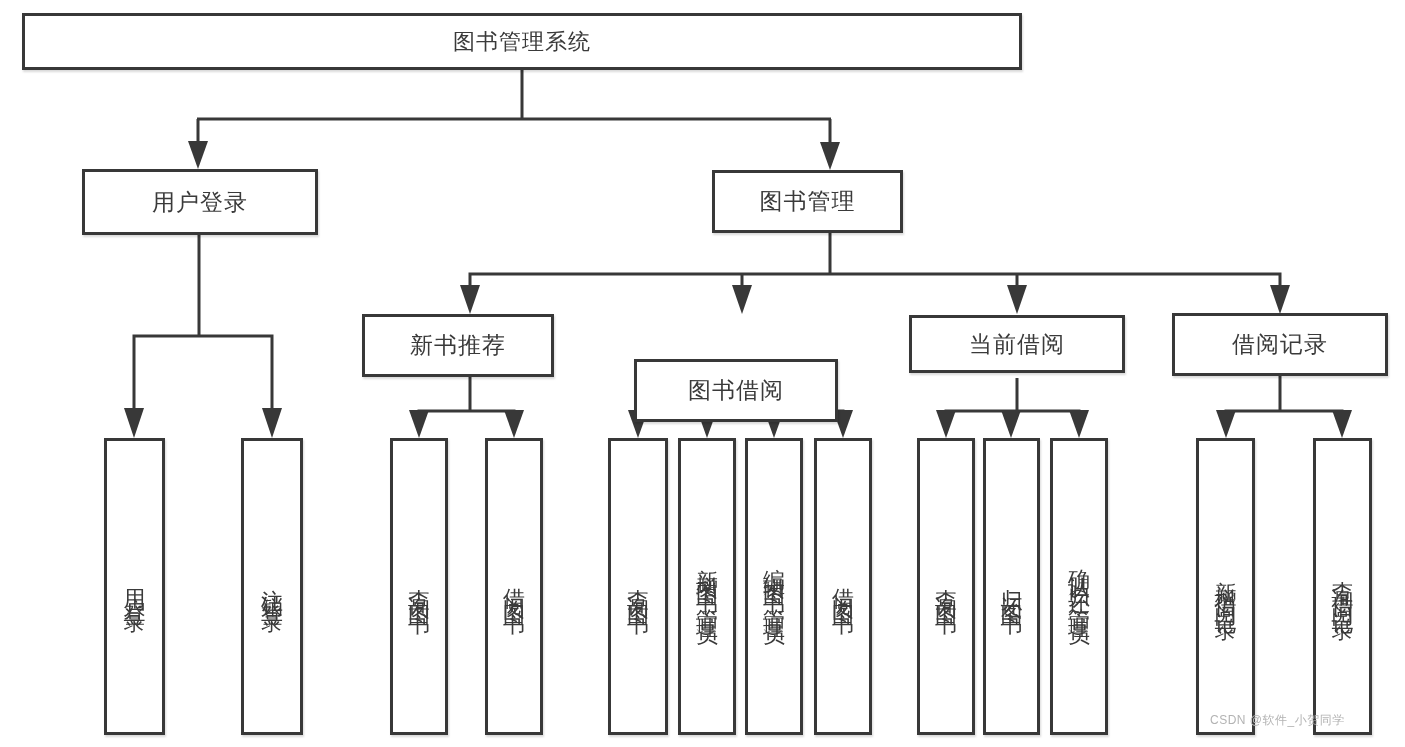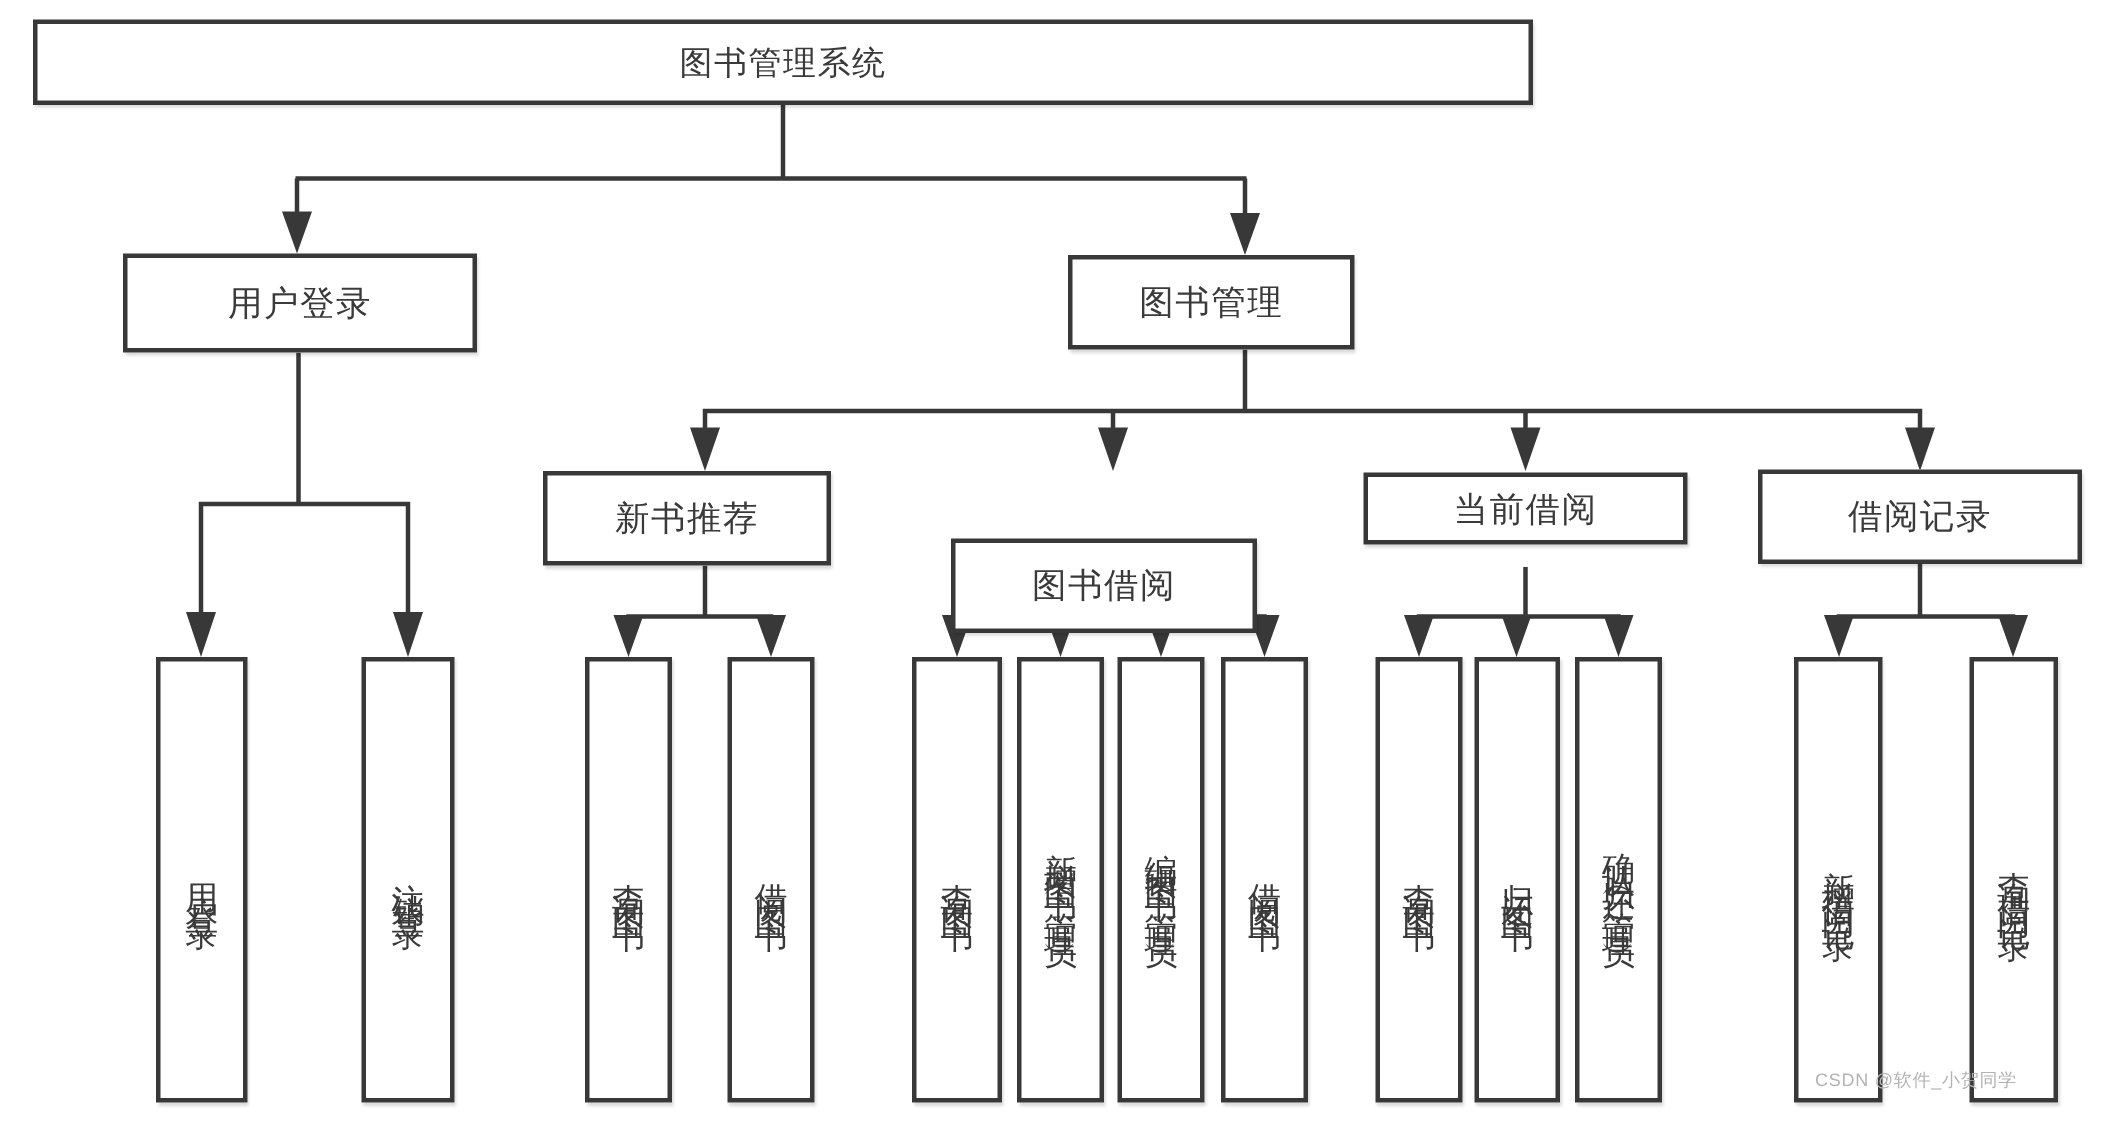--- a/index.html
+++ b/index.html
@@ -110,21 +110,21 @@
   <div class="node h-node" style="left:712px; top:170px; width:191px; height:63px;">
     <span class="label">图书管理</span>
   </div>
 
   <div class="node h-node" style="left:362px; top:314px; width:192px; height:63px;">
     <span class="label">新书推荐</span>
   </div>
   <div class="node h-node" style="left:634px; top:315px; width:204px; height:63px;margin-top:44px;">
     <span class="label">图书借阅</span>
   </div>
-  <div class="node h-node" style="left:909px; top:315px; width:216px; height:48px;">
+  <div class="node h-node" style="left:909px; top:315px; width:216px; height:58px;">
     <span class="label">当前借阅</span>
   </div>
   <div class="node h-node" style="left:1172px; top:313px; width:216px; height:63px;">
     <span class="label">借阅记录</span>
   </div>
 
   <div class="node v-node" style="left:104px; top:438px; width:61px; height:297px;">
     <span class="label">用户登录</span>
   </div>
   <div class="node v-node" style="left:241px; top:438px; width:62px; height:297px;">

